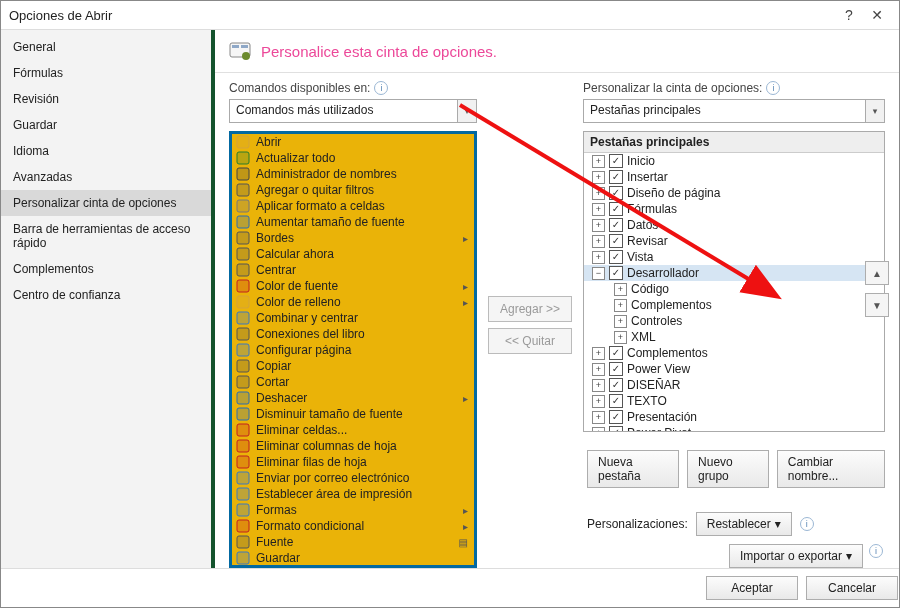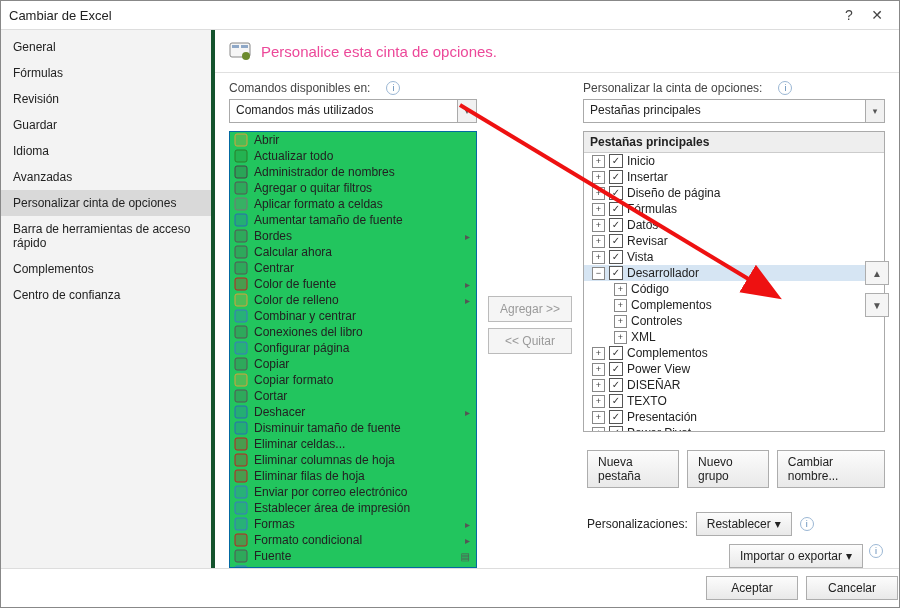--- a/index.html
+++ b/index.html
@@ -12,26 +12,26 @@
   .sidebar .item{padding:6px 12px;color:#222;cursor:pointer}
   .sidebar .item.selected{background:#d9d9d9}
   .main{flex:1;display:flex;flex-direction:column;overflow:hidden;position:relative}
   .banner{display:flex;align-items:center;gap:10px;padding:10px 14px;font-size:15px;color:#ec4899;border-bottom:1px solid #e0e0e0}
   .banner .ribbon-ico{display:inline-block;width:22px;height:22px}
   .panels{flex:1;display:flex;padding:8px 14px 0 14px;gap:10px;overflow:hidden}
   .col{display:flex;flex-direction:column}
   .col-left{width:248px}
   .col-mid{width:86px;align-items:center;justify-content:center;gap:6px}
   .col-right{flex:1}
-  .label-row{font-size:12px;color:#444;margin-bottom:4px;display:flex;align-items:center;gap:16px}
+  .label-row{font-size:12px;color:#444;margin-bottom:4px;display:flex;align-items:center;gap:4px}
   .info{display:inline-block;width:12px;height:12px;border:1px solid #9bb7d4;border-radius:50%;color:#5b88b5;font-size:9px;line-height:12px;text-align:center}
   .combo{display:flex;border:1px solid #aaa;height:22px;background:#fff;margin-bottom:8px}
   .combo .val{flex:1;padding:3px 6px;font-size:12px}
   .combo .drop{width:18px;border-left:1px solid #aaa;display:flex;align-items:center;justify-content:center;background:#f1f1f1;font-size:9px;color:#555}
-  .listbox{flex:1;border:1px solid #0369a1;overflow-y:scroll;overflow-x:hidden;background:#22c55e}
+  .listbox{flex:1;border:3px solid #0369a1;overflow-y:scroll;overflow-x:hidden;background:#eab308}
   .cmd-item{display:flex;align-items:center;gap:6px;padding:1px 4px;font-size:12px;white-space:nowrap}
   .cmd-item .ico{width:14px;height:14px;flex:0 0 14px;display:inline-flex;align-items:center;justify-content:center}
   .cmd-item .arr{margin-left:auto;font-size:10px;color:#555;padding-right:2px}
   .mid-btn{width:82px;height:24px;border:1px solid #bbb;background:#f5f5f5;color:#9a9a9a;font-size:12px;display:flex;align-items:center;justify-content:center}
   .tree{flex:1;border:1px solid #aaa;overflow:auto;background:#fff;position:relative}
   .tree-header{background:#eee;font-weight:bold;padding:3px 6px;border-bottom:1px solid #ccc}
   .tree-row{display:flex;align-items:center;gap:4px;padding:1px 4px;font-size:12px;white-space:nowrap}
   .tree-row.l1{padding-left:8px}
   .tree-row.l2{padding-left:30px}
   .tree-row.sel{background:#d6e5f3}
@@ -51,21 +51,21 @@
   .listbox::-webkit-scrollbar{width:16px}
   .listbox::-webkit-scrollbar-thumb{background:#c7c7c7;border:1px solid #aaa}
   .listbox::-webkit-scrollbar-track{background:#f1f1f1}
 </style>
 </head>
 <body>
 
 <div class="window">
 
   <div class="titlebar">
-    <span>Cambiar de Excel</span>
+    <span>Opciones de Abrir</span>
     <span class="spacer"></span>
     <span class="tb-btn">?</span>
     <span class="tb-btn">✕</span>
   </div>
 
   <div class="body">
 
     <div class="sidebar" id="sidebar">
         <div class="item">General</div>
         <div class="item">Fórmulas</div>
@@ -220,28 +220,20 @@
                 </span>
                 <span>Configurar página</span>
               </div>
               <div class="cmd-item">
                 <span class="ico">
                   <svg viewBox="0 0 14 14">
                     <rect x="1" y="1" width="12" height="12" rx="2" fill="#555" fill-opacity="0.25" stroke="#555"></rect>
                   </svg>
                 </span>
                 <span>Copiar</span>
-              </div>
-              <div class="cmd-item">
-                <span class="ico">
-                  <svg viewBox="0 0 14 14">
-                    <rect x="1" y="1" width="12" height="12" rx="2" fill="#d5a33a" fill-opacity="0.25" stroke="#d5a33a"></rect>
-                  </svg>
-                </span>
-                <span>Copiar formato</span>
               </div>
               <div class="cmd-item">
                 <span class="ico">
                   <svg viewBox="0 0 14 14">
                     <rect x="1" y="1" width="12" height="12" rx="2" fill="#555" fill-opacity="0.25" stroke="#555"></rect>
                   </svg>
                 </span>
                 <span>Cortar</span>
               </div>
               <div class="cmd-item">

